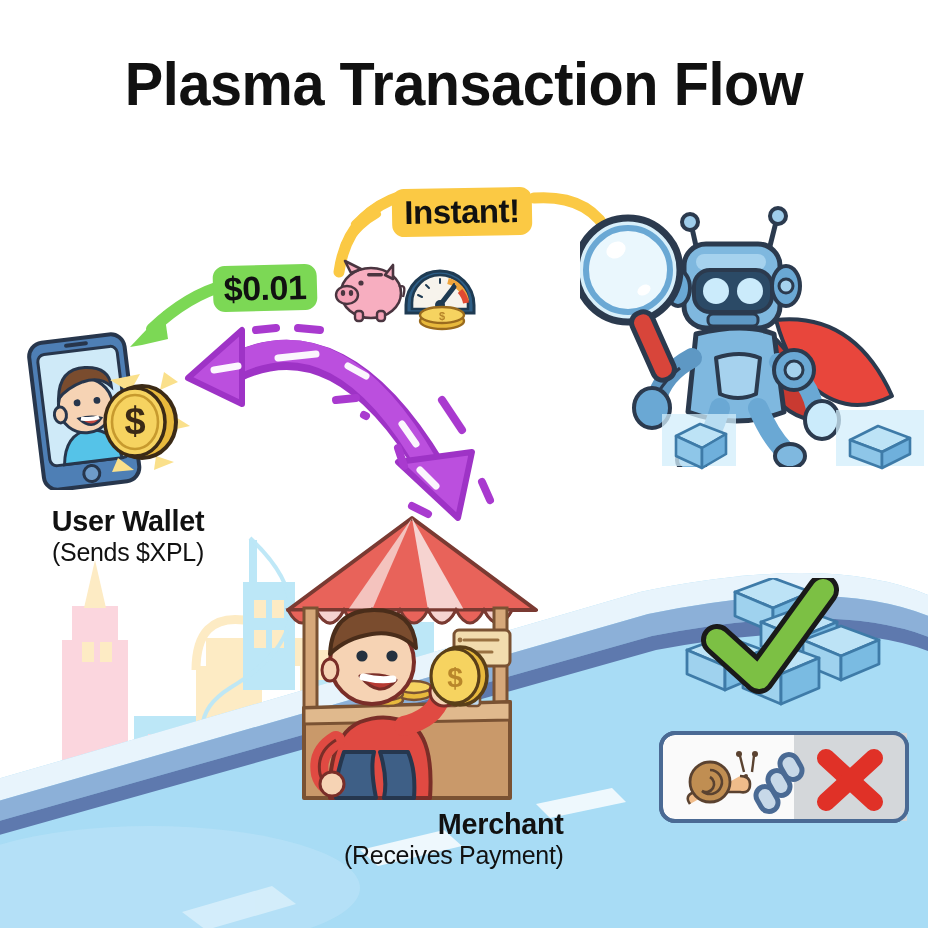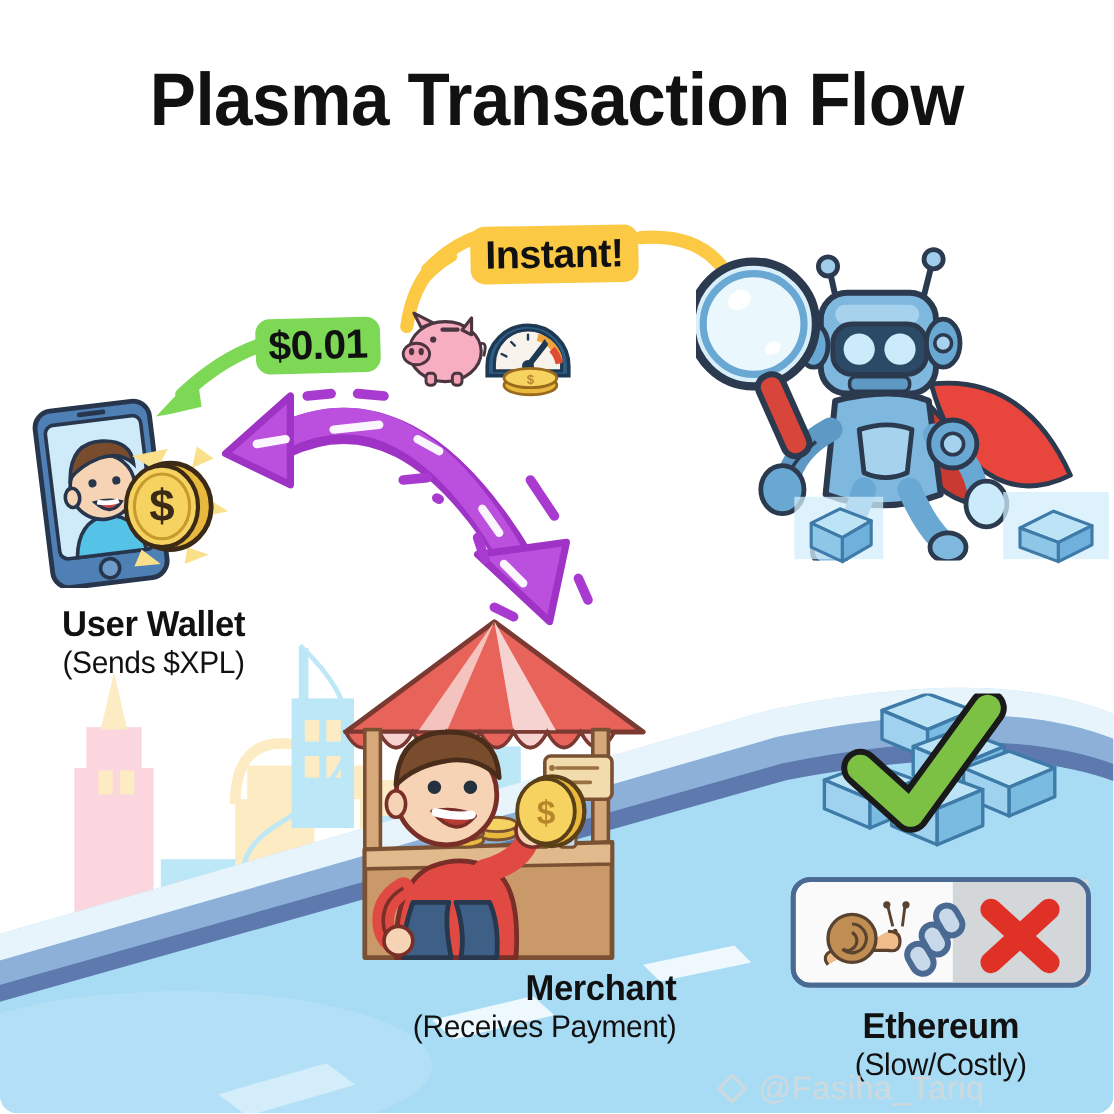--- a/index.html
+++ b/index.html
@@ -1,21 +1,20 @@
 <!DOCTYPE html>
 <html><head>
 <meta charset="utf-8">
 <title>Plasma Transaction Flow</title>
 <style>
   html,body{margin:0;padding:0;background:#ffffff;}
   body{font-family:"Liberation Sans", sans-serif;}
   #canvas{
     position:relative;width:928px;height:928px;overflow:hidden;
     background:#ffffff;
-    border-radius:15px;
   }
 
   
   #title{
     position:absolute;left:0;top:48px;width:928px;text-align:center;
     font-family:"Liberation Sans", sans-serif;
     font-weight:bold;font-size:62px;letter-spacing:-0.5px;
     color:#111111;transform:scaleX(0.93);transform-origin:center top;
     white-space:nowrap;
   }
@@ -383,24 +382,20 @@
         <rect x="124" y="24" width="18" height="26" rx="9" fill="#C7D8E8" transform="rotate(-30 133 37)"></rect>
       </g>
 
       <g stroke="#E03127" stroke-width="18" stroke-linecap="round">
         <path d="M168 28 L216 72"></path>
         <path d="M216 28 L168 72"></path>
       </g>
     </svg>
   </div>
 
-  <div class="label-block" id="label-ethereum">
-    <div class="label-title">Ethereum</div>
-    <div class="label-sub">(Slow/Costly)</div>
-  </div>
 
   <div class="art" id="art-stall">
     <svg width="290" height="300" viewBox="0 0 290 300" xmlns="http://www.w3.org/2000/svg">
 
       <polygon points="144,6 268,98 20,98" fill="#E8635A" stroke="#7A3A32" stroke-width="4" stroke-linejoin="round"></polygon>
       <polygon points="144,6 196,98 160,98" fill="#F6D3D0"></polygon>
       <polygon points="144,6 104,98 80,98" fill="#F6D3D0" opacity="0.85"></polygon>
 
       <g stroke="#7A3A32" stroke-width="3">
         <path d="M20 98 q14 26 28 0 q14 26 28 0 q14 26 28 0 q14 26 28 0 q14 26 28 0 q14 26 28 0 q14 26 28 0 q14 26 28 0 L268 98 Z" fill="#E8635A"></path>
@@ -456,20 +451,14 @@
       <ellipse cx="187" cy="164" rx="24" ry="27" fill="#F6D360" stroke="#5A3F18" stroke-width="3.2"></ellipse>
       <text x="187" y="175" font-size="28" font-weight="bold" fill="#B8862A" text-anchor="middle" font-family="Liberation Sans, sans-serif">$</text>
     </svg>
   </div>
 
   <div class="label-block" id="label-merchant">
     <div class="label-title">Merchant</div>
     <div class="label-sub">(Receives Payment)</div>
   </div>
 
-  <div id="watermark">
-    <svg width="30" height="30" viewBox="0 0 30 30" xmlns="http://www.w3.org/2000/svg">
-      <polygon points="15,4 26,15 15,26 4,15" fill="none" stroke="#d8d8d8" stroke-width="2.4"></polygon>
-    </svg>
-    <span>@Fasiha_Tariq</span>
-  </div>
 
 </div>
 
 </body></html>

